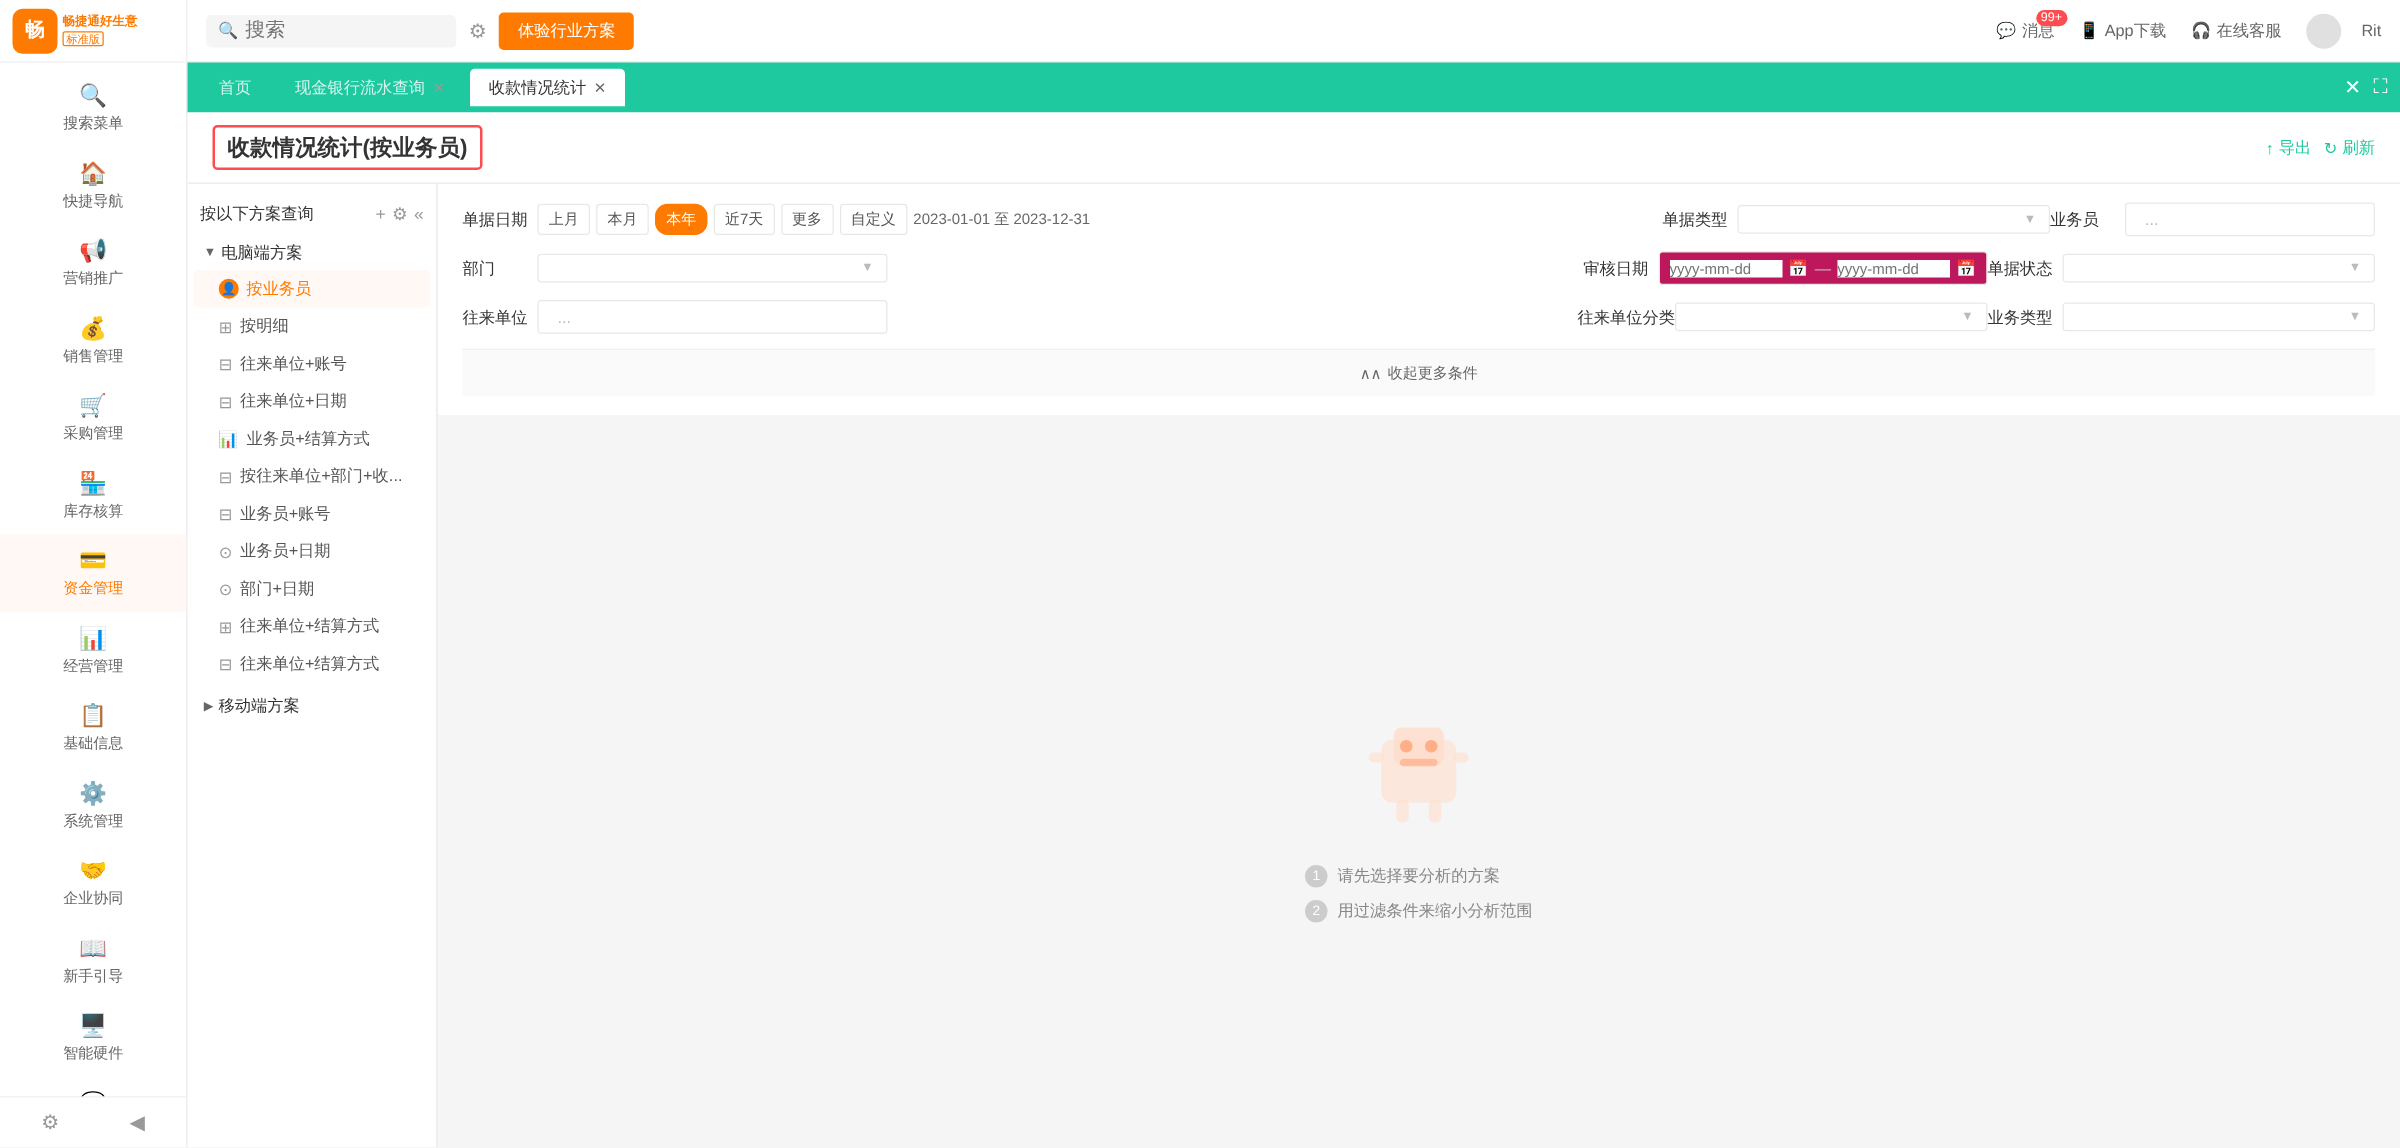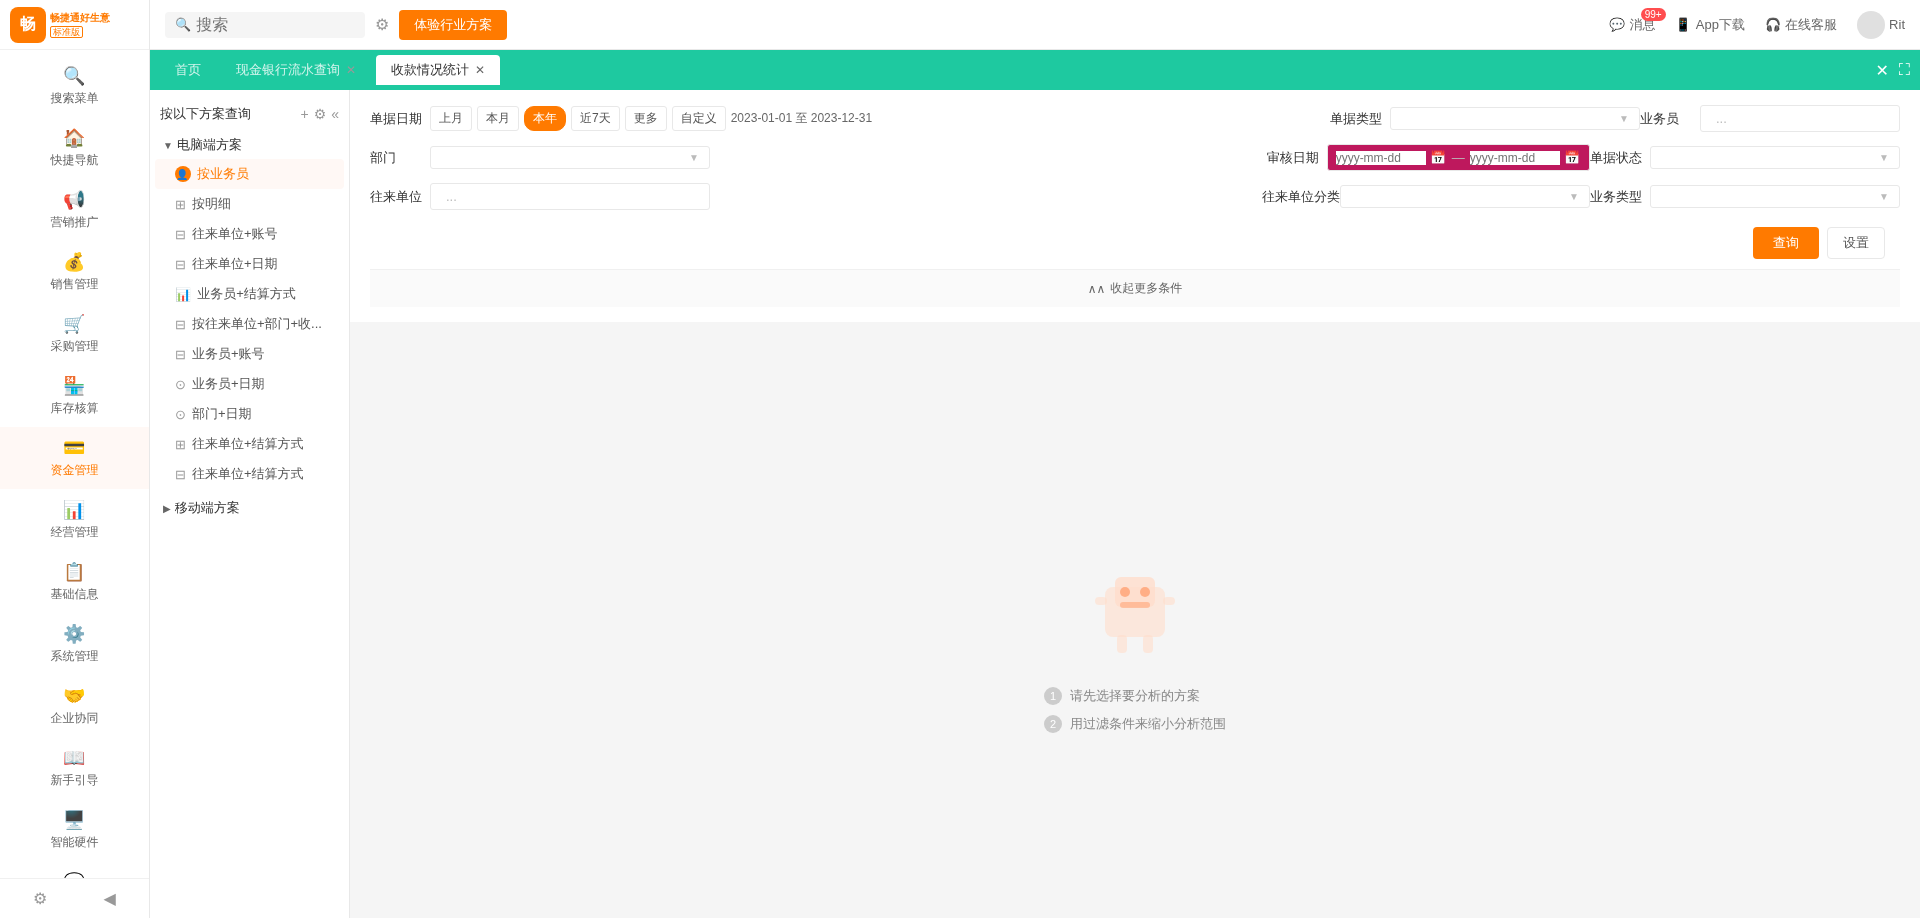--- a/index.html
+++ b/index.html
@@ -27,21 +27,21 @@
     .topbar-left { display: flex; align-items: center; gap: 10px; }
     .topbar-search { display: flex; align-items: center; background: #f5f5f5; border-radius: 4px; padding: 4px 10px; width: 200px; }
     .topbar-search input { background: none; border: none; outline: none; font-size: 16px; color: #0369a1; width: 150px; }
     .topbar-gear { color: #999; font-size: 16px; cursor: pointer; }
     .topbar-trial-btn { background: #ff7a00; color: white; border: none; border-radius: 4px; padding: 6px 15px; cursor: pointer; font-size: 13px; }
     .topbar-right { display: flex; align-items: center; gap: 20px; }
     .topbar-msg { display: flex; align-items: center; gap: 4px; color: #666; font-size: 13px; cursor: pointer; position: relative; }
     .badge { background: #ff4d4f; color: white; border-radius: 10px; font-size: 10px; padding: 1px 4px; position: absolute; top: -8px; right: -10px; }
     .topbar-app { display: flex; align-items: center; gap: 4px; color: #666; font-size: 13px; cursor: pointer; }
     .topbar-service { display: flex; align-items: center; gap: 4px; color: #666; font-size: 13px; cursor: pointer; }
-    .topbar-user { display: flex; align-items: center; gap: 4px; color: #666; font-size: 13px; cursor: pointer; justify-content: flex-end; }
+    .topbar-user { display: flex; align-items: center; gap: 16px; color: #666; font-size: 13px; cursor: pointer; justify-content: flex-end; }
     .user-avatar { width: 28px; height: 28px; background: #e0e0e0; border-radius: 50%; }
 
     
     .tabbar { height: 40px; background: #1ec9a0; display: flex; align-items: center; padding: 0 10px; gap: 5px; }
     .tab { display: flex; align-items: center; padding: 6px 15px; cursor: pointer; color: rgba(255,255,255,0.8); border-radius: 4px 4px 0 0; font-size: 13px; gap: 6px; }
     .tab.active { background: #fff; color: #333; }
     .tab-close { font-size: 12px; color: #999; cursor: pointer; }
     .tab-controls { margin-left: auto; display: flex; gap: 10px; }
     .tab-ctrl-btn { color: white; font-size: 16px; cursor: pointer; }
 
@@ -230,20 +230,35 @@
       <span class="tab-close" style="color:#666;">✕</span>
     </div>
     <div class="tab-controls">
       <span class="tab-ctrl-btn">✕</span>
       <span class="tab-ctrl-btn">⛶</span>
     </div>
   </div>
 
   <div class="content">
 
+    <div class="page-header">
+      <div class="page-title-box">
+        <span class="page-title">收款情况统计(按业务员)</span>
+      </div>
+      <div class="page-actions">
+        <div class="action-btn">
+          <span>↑</span>
+          <span>导出</span>
+        </div>
+        <div class="action-btn">
+          <span>↻</span>
+          <span>刷新</span>
+        </div>
+      </div>
+    </div>
 
     <div class="body-area">
 
       <div class="left-panel" style="position:relative;">
         <div class="panel-header">
           <span class="panel-title">按以下方案查询</span>
           <div class="panel-header-actions">
             <span class="panel-header-icon">+</span>
             <span class="panel-header-icon">⚙</span>
             <span class="panel-header-icon">«</span>
@@ -379,24 +394,20 @@
               <span class="arrow-down">▼</span>
             </div>
             <span class="filter-label">业务类型</span>
             <div class="filter-select" style="min-width:250px;">
               <span class="placeholder"></span>
               <span style="flex:1;"></span>
               <span class="arrow-down">▼</span>
             </div>
           </div>
 
-          <div class="action-row">
-            <button class="query-btn">查询</button>
-            <button class="settings-btn">设置</button>
-          </div>
 
           <div class="collapse-bar">
             <span>∧∧</span>
             <span>收起更多条件</span>
           </div>
         </div>
 
         <div class="empty-area">
 
           <svg width="120" height="120" viewBox="0 0 120 120">

